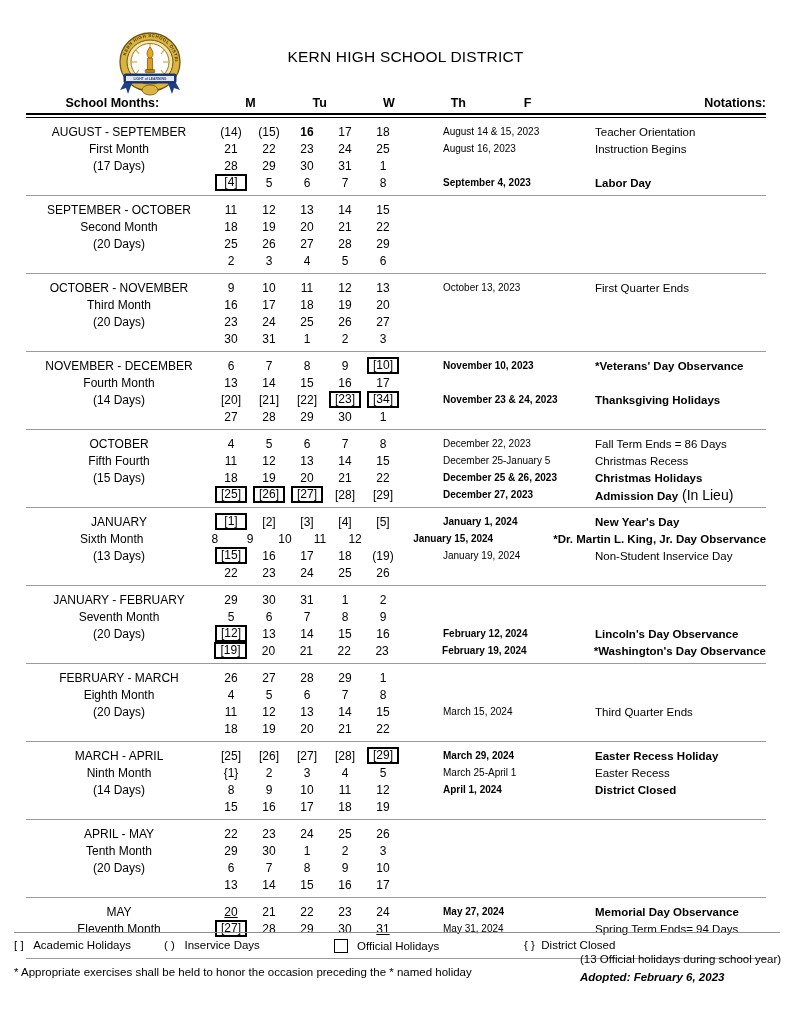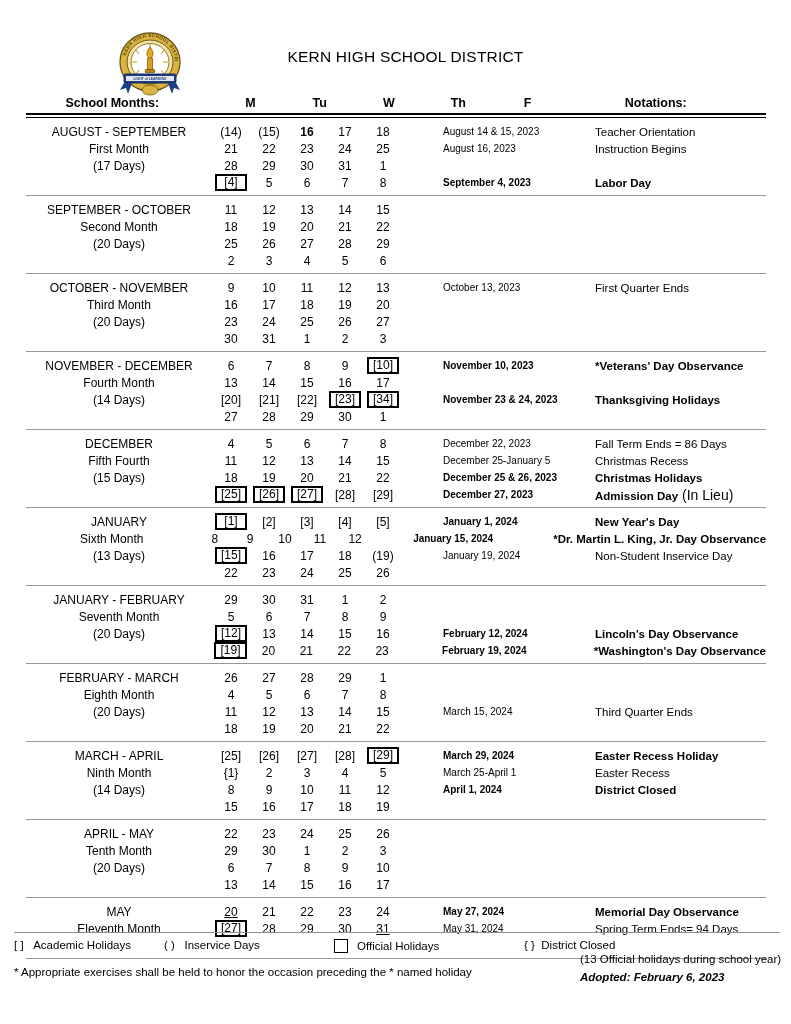--- a/index.html
+++ b/index.html
@@ -20,21 +20,21 @@
   
   .tbl{position:absolute;left:26px;top:92px;width:740px;}
   .colhdr{display:flex;align-items:flex-end;font-weight:bold;font-size:12.5px;height:18px;gap:34px;}
   .rule-thick{height:2px;background:#000;margin-top:3px;}
   .rule-double{height:1px;background:#000;margin-top:2px;}
   .rule-thin{height:1px;background:#9a9a9a;}
 
   .c-month{width:186px;text-align:center;}
   .c-day{width:38px;text-align:center;}
   .c-gap{width:6px;}
-  .c-not{width:152px;text-align:left;padding-left:6px;}
+  .c-not{width:152px;text-align:right;padding-left:6px;}
 
   .block{padding-top:5px;padding-bottom:4px;}
   .brow{display:flex;align-items:center;height:17px;font-size:12px;}
   .mlabel{width:186px;text-align:center;font-size:12px;white-space:nowrap;}
   .day{width:38px;text-align:center;position:relative;font-size:12px;line-height:14px;}
   .day.bold{font-weight:bold;}
   .day.ul span{text-decoration:underline;}
   .day .boxed{
     display:inline-block;border:2.5px solid #000;
     padding:0px 4px 0px 4px;line-height:13px;min-width:20px;
@@ -303,21 +303,21 @@
             <div class="day"><span>30</span></div>
             <div class="day"><span>1</span></div>
             <div class="gap"></div>
             <div class="ndate"></div>
             <div class="ndesc"><span></span></div>
           </div>
         </div>
         <div class="rule-thin"></div>
         <div class="block">
           <div class="brow">
-            <div class="mlabel">DECEMBER</div>
+            <div class="mlabel">OCTOBER</div>
             <div class="day"><span>4</span></div>
             <div class="day"><span>5</span></div>
             <div class="day"><span>6</span></div>
             <div class="day"><span>7</span></div>
             <div class="day"><span>8</span></div>
             <div class="gap"></div>
             <div class="ndate">December 22, 2023</div>
             <div class="ndesc"><span>Fall Term Ends =  86 Days</span></div>
           </div>
           <div class="brow">

